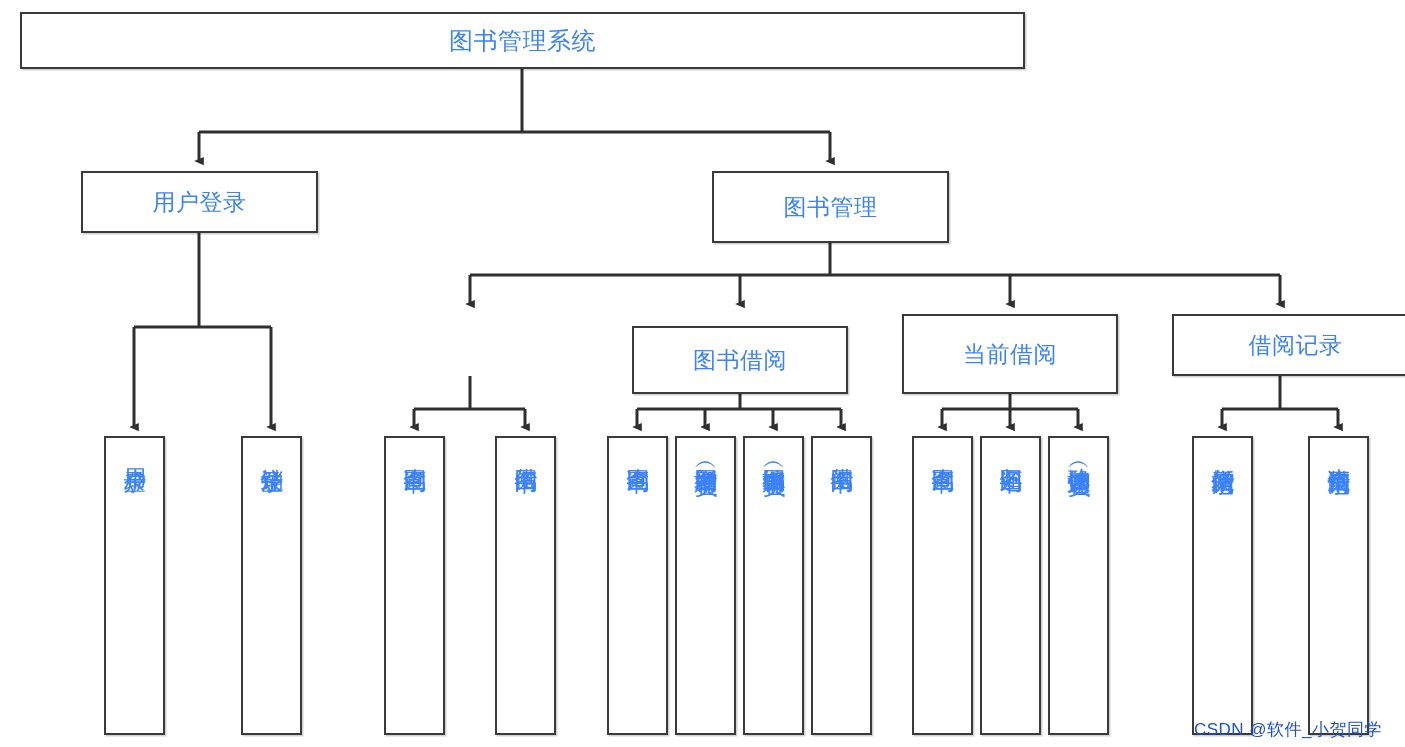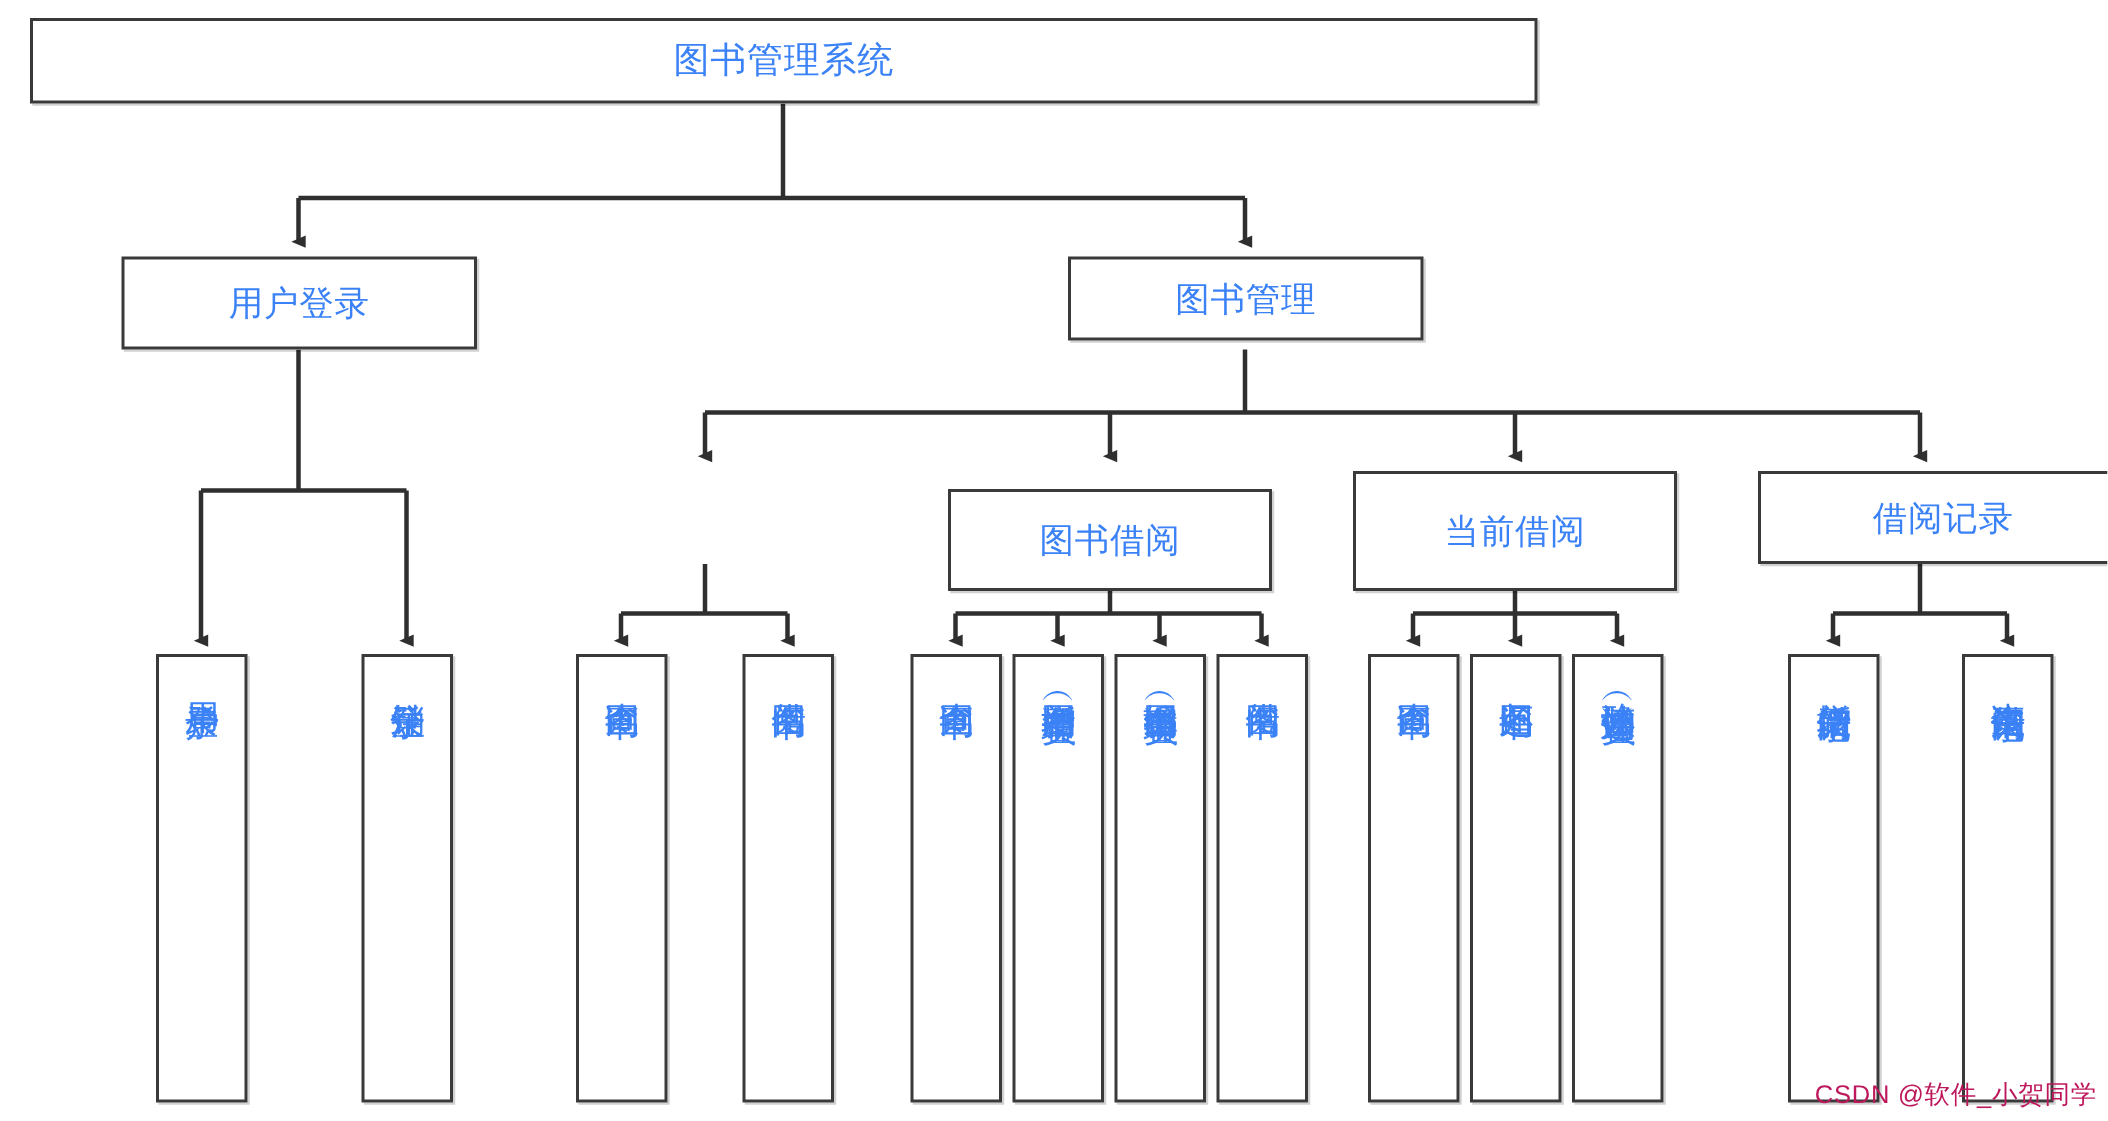--- a/index.html
+++ b/index.html
@@ -53,24 +53,24 @@
     text-orientation: upright;
     font-size: 23px;
     line-height: 1.12;
     letter-spacing: 1px;
     white-space: normal;
     max-height: 100%;
   }
   .node.root .label { font-size: 24px; }
   #watermark {
     position: absolute;
-    right: 7px;
+    right: 23px;
     bottom: 6px;
     font-size: 17px;
-    color: #be185d;
+    color: #1d4ed8;
     letter-spacing: 0.5px;
     white-space: nowrap;
     margin-top: 42px;
   }
 </style>
 </head>
 <body>
 
 <div id="canvas">
 
@@ -130,21 +130,21 @@
     </g>
   </svg>
 
   <div class="node root" style="left:20px; top:12px; width:1005px; height:57px;">
     <span class="label">图书管理系统</span>
   </div>
 
   <div class="node" style="left:81px; top:171px; width:237px; height:62px;">
     <span class="label">用户登录</span>
   </div>
-  <div class="node" style="left:712px; top:171px; width:237px; height:56px;">
+  <div class="node" style="left:712px; top:171px; width:237px; height:72px;">
     <span class="label">图书管理</span>
   </div>
 
   <div class="node" style="left:632px; top:326px; width:216px; height:68px;">
     <span class="label">图书借阅</span>
   </div>
   <div class="node" style="left:902px; top:314px; width:216px; height:80px;">
     <span class="label">当前借阅</span>
   </div>
   <div class="node" style="left:1172px; top:314px; width:247px; height:62px;">

